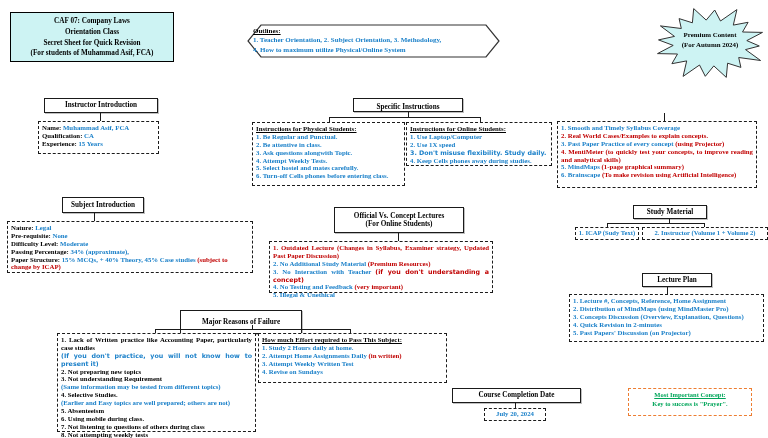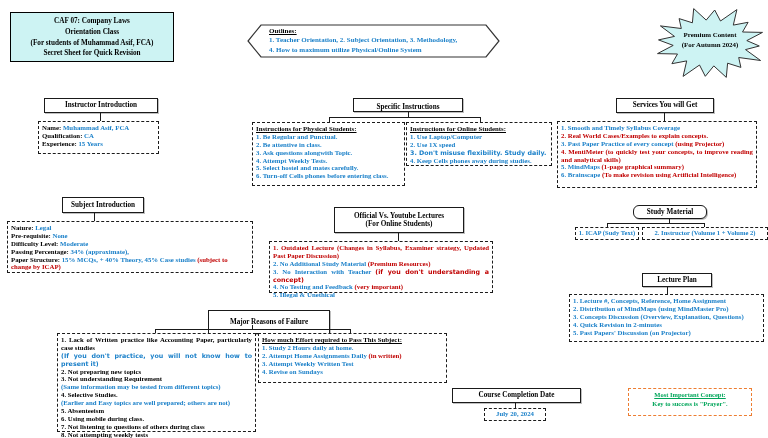--- a/index.html
+++ b/index.html
@@ -40,28 +40,28 @@
   svg{display:block;}
 </style>
 </head>
 <body>
 
 <div class="canvas">
 
   <div class="abs title-card center" style="left:10px;top:12px;width:164px;height:50px;">
       <div class="ln"><span class="sg-k">CAF 07: Company Laws</span></div>
       <div class="ln"><span class="sg-k">Orientation Class</span></div>
+      <div class="ln"><span class="sg-k">Secret Sheet for Quick Revision</span></div>
       <div class="ln"><span class="sg-k">(For students of Muhammad Asif, FCA)</span></div>
-      <div class="ln"><span class="sg-k">Secret Sheet for Quick Revision</span></div>
     </div>
 
   <svg class="abs" style="left:247px;top:24px;" width="253" height="34" viewBox="0 0 253 34">
     <polygon points="14,1 239,1 252,17 239,33 14,33 1,17" fill="#ffffff" stroke="#333" stroke-width="1.2"></polygon>
   </svg>
-  <div class="abs outline-text" style="left:247px;top:25px;width:250px;height:40px;">
+  <div class="abs outline-text" style="left:231px;top:25px;width:250px;height:40px;">
     <div class="oh">Outlines:</div>
     <div class="ob">1. Teacher Orientation, 2. Subject Orientation, 3. Methodology,</div>
     <div class="ob">4. How to maximum utilize Physical/Online System</div>
   </div>
 
   <svg class="abs" style="left:652px;top:5px;" width="116" height="76" viewBox="0 0 116 76">
     <polygon id="starburst" fill="#cdf3f3" stroke="#333" stroke-width="1" points="110.5,27.4 94.8,35.6 107.3,41.0 93.5,44.6 108.6,55.5 86.7,52.5 88.9,62.4 75.6,58.2 74.3,72.4 61.8,60.9 53.3,71.3 47.5,60.0 31.1,71.4 34.7,55.9 19.9,58.7 25.5,49.0 5.5,48.6 21.2,40.4 6.5,34.9 22.5,31.4 8.4,20.9 29.3,23.5 27.1,13.6 40.4,17.8 41.7,3.6 54.2,15.1 62.7,5.0 68.5,16.0 84.9,4.6 81.3,20.1 96.1,17.3 90.5,27.0"></polygon>
   </svg>
   <div class="abs premium-text" style="left:652px;top:30px;width:116px;">
     <div>Premium Content</div>
@@ -112,47 +112,44 @@
   <div class="abs dbox" style="left:406px;top:122px;width:146px;height:44px;">
     <div class="inhdr">Instructions for Online Students:</div>
     <div>
         <div class="ln"><span class="sg-b">1. Use Laptop/Computer</span></div>
         <div class="ln"><span class="sg-b">2. Use 1X speed</span></div>
         <div class="ln"><span class="sg-bc">3. Don't misuse flexibility. Study daily.</span></div>
         <div class="ln"><span class="sg-b">4. Keep Cells phones away during studies.</span></div>
       </div>
   </div>
 
-  <div class="abs hdr" style="left:616px;top:98px;width:98px;height:15px;">
-    <span>Services You will Get</span>
-  </div>
   <div class="vline" style="left:664px;top:113px;height:8px;"></div>
   <div class="abs dbox" style="left:557px;top:121px;width:200px;height:67px;">
       <div class="ln"><span class="sg-b">1. Smooth and Timely Syllabus Coverage</span></div>
       <div class="ln"><span class="sg-r">2. Real World Cases/Examples to explain concepts.</span></div>
       <div class="ln"><span class="sg-b">3. Past Paper Practice of every concept </span><span class="sg-r">(using Projector)</span></div>
       <div class="ln"><span class="sg-r">4. MentiMeter (to quickly test your concepts, to improve reading and analytical skills)</span></div>
       <div class="ln"><span class="sg-b">5. MindMaps </span><span class="sg-r">(1-page graphical summary)</span></div>
       <div class="ln"><span class="sg-b">6. Brainscape </span><span class="sg-r">(To make revision using Artificial Intelligence)</span></div>
     </div>
 
   <div class="abs hdr" style="left:334px;top:207px;width:130px;height:26px;">
-    <span>Official Vs. Youtube Lectures</span>
+    <span>Official Vs. Concept Lectures</span>
     <span>(For Online Students)</span>
   </div>
   <div class="vline" style="left:398px;top:233px;height:8px;"></div>
   <div class="abs dbox" style="left:269px;top:241px;width:224px;height:52px;">
       <div class="ln"><span class="sg-r">1. Outdated Lecture (Changes in Syllabus, Examiner strategy, Updated Past Paper Discussion)</span></div>
       <div class="ln"><span class="sg-b">2. No Additional Study Material </span><span class="sg-r">(Premium Resources)</span></div>
       <div class="ln"><span class="sg-b">3. No Interaction with Teacher </span><span class="sg-rc">(if you don't understanding a concept)</span></div>
       <div class="ln"><span class="sg-b">4. No Testing and Feedback </span><span class="sg-r">(very important)</span></div>
       <div class="ln"><span class="sg-b">5. Illegal &amp; Unethical</span></div>
     </div>
 
-  <div class="abs hdr" style="left:633px;top:205px;width:74px;height:14px;border-radius:6px;">
+  <div class="abs hdr" style="left:633px;top:205px;width:74px;height:14px;">
     <span>Study Material</span>
   </div>
   <div class="vline" style="left:669px;top:219px;height:4px;"></div>
   <div class="hline" style="left:607px;top:223px;width:98px;"></div>
   <div class="vline" style="left:607px;top:223px;height:4px;"></div>
   <div class="vline" style="left:704px;top:223px;height:4px;"></div>
   <div class="abs dbox sm-box" style="left:575px;top:227px;width:64px;height:13px;">1. ICAP (Sudy Text)</div>
   <div class="abs dbox sm-box" style="left:642px;top:227px;width:126px;height:13px;">2. Instructor (Volume 1 + Volume 2)</div>
 
   <div class="abs hdr" style="left:642px;top:273px;width:70px;height:14px;">
@@ -160,21 +157,21 @@
   </div>
   <div class="vline" style="left:667px;top:287px;height:7px;"></div>
   <div class="abs dbox" style="left:569px;top:294px;width:195px;height:48px;">
       <div class="ln"><span class="sg-b">1. Lecture #, Concepts, Reference, Home Assignment</span></div>
       <div class="ln"><span class="sg-b">2. Distribution of MindMaps (using MindMaster Pro)</span></div>
       <div class="ln"><span class="sg-b">3. Concepts Discussion (Overview, Explanation, Questions)</span></div>
       <div class="ln"><span class="sg-b">4. Quick Revision in 2-minutes</span></div>
       <div class="ln"><span class="sg-b">5. Past Papers' Discussion (on Projector)</span></div>
     </div>
 
-  <div class="abs hdr" style="left:208px;top:310px;width:122px;height:24px;">
+  <div class="abs hdr" style="left:180px;top:310px;width:122px;height:24px;">
     <span>Major Reasons of Failure</span>
   </div>
   <div class="vline" style="left:252px;top:325px;height:4px;"></div>
   <div class="hline" style="left:155px;top:329px;width:195px;"></div>
   <div class="vline" style="left:155px;top:329px;height:4px;"></div>
   <div class="vline" style="left:350px;top:329px;height:4px;"></div>
   <div class="abs dbox" style="left:57px;top:333px;width:199px;height:99px;">
       <div class="ln"><span class="sg-k">1. Lack of Written practice like Accounting Paper, particularly case studies</span></div>
       <div class="ln"><span class="sg-bc">(If you don't practice, you will not know how to present it)</span></div>
       <div class="ln"><span class="sg-k">2. Not preparing new topics</span></div>

